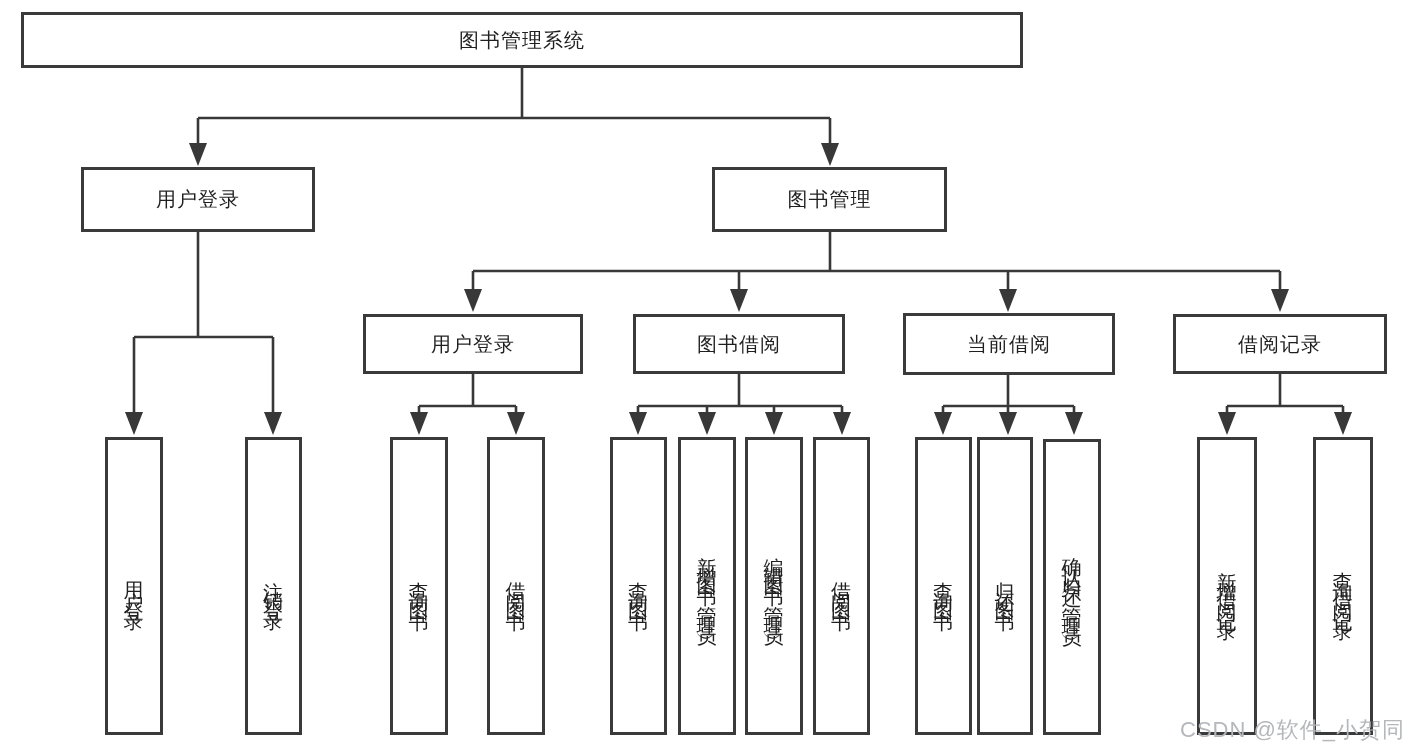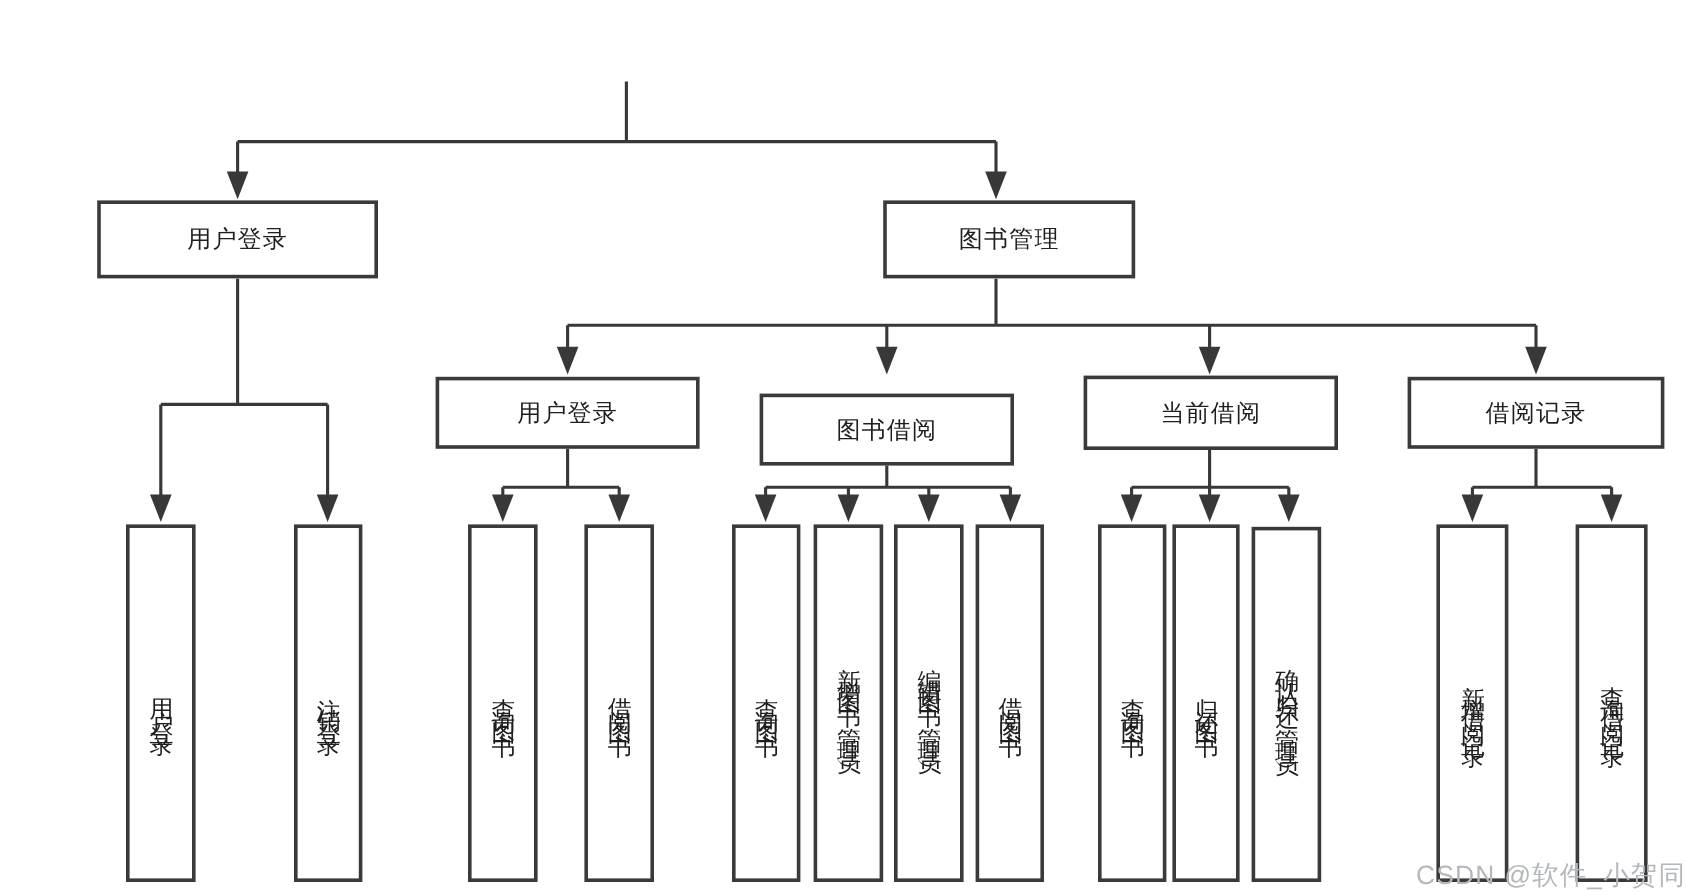--- a/index.html
+++ b/index.html
@@ -94,26 +94,27 @@
     <path d="M1008 375 V406 M943 406 H1074 M943 406 V414 M1008 406 V414 M1074 406 V414"></path>
     <polygon points="934,412 952,412 943,435"></polygon>
     <polygon points="999,412 1017,412 1008,435"></polygon>
     <polygon points="1065,412 1083,412 1074,435"></polygon>
 
     <path d="M1280 374 V406 M1227 406 H1343 M1227 406 V414 M1343 406 V414"></path>
     <polygon points="1218,412 1236,412 1227,435"></polygon>
     <polygon points="1334,412 1352,412 1343,435"></polygon>
   </svg>
 
+  <div class="node h-node" style="left:21px;top:12px;width:1002px;height:56px">图书管理系统</div>
 
   <div class="node h-node" style="left:81px;top:167px;width:234px;height:65px">用户登录</div>
-  <div class="node h-node" style="left:736px;top:167px;width:210px;height:65px">图书管理</div>
+  <div class="node h-node" style="left:712px;top:167px;width:235px;height:65px">图书管理</div>
 
   <div class="node h-node" style="left:363px;top:314px;width:220px;height:60px">用户登录</div>
-  <div class="node h-node" style="left:633px;top:328px;width:212px;height:60px">图书借阅</div>
+  <div class="node h-node" style="left:633px;top:314px;width:212px;height:60px">图书借阅</div>
   <div class="node h-node" style="left:1173px;top:314px;width:214px;height:60px">借阅记录</div>
   <div class="node h-node" style="left:903px;top:313px;width:212px;height:62px">当前借阅</div>
 
   <div class="node v-node" style="left:105px;top:437px;width:58px;height:298px">用户登录</div>
   <div class="node v-node" style="left:245px;top:437px;width:57px;height:298px">注销登录</div>
 
   <div class="node v-node" style="left:390px;top:437px;width:58px;height:298px">查询图书</div>
   <div class="node v-node" style="left:487px;top:437px;width:58px;height:298px">借阅图书</div>
 
   <div class="node v-node" style="left:610px;top:437px;width:57px;height:298px">查询图书</div>

